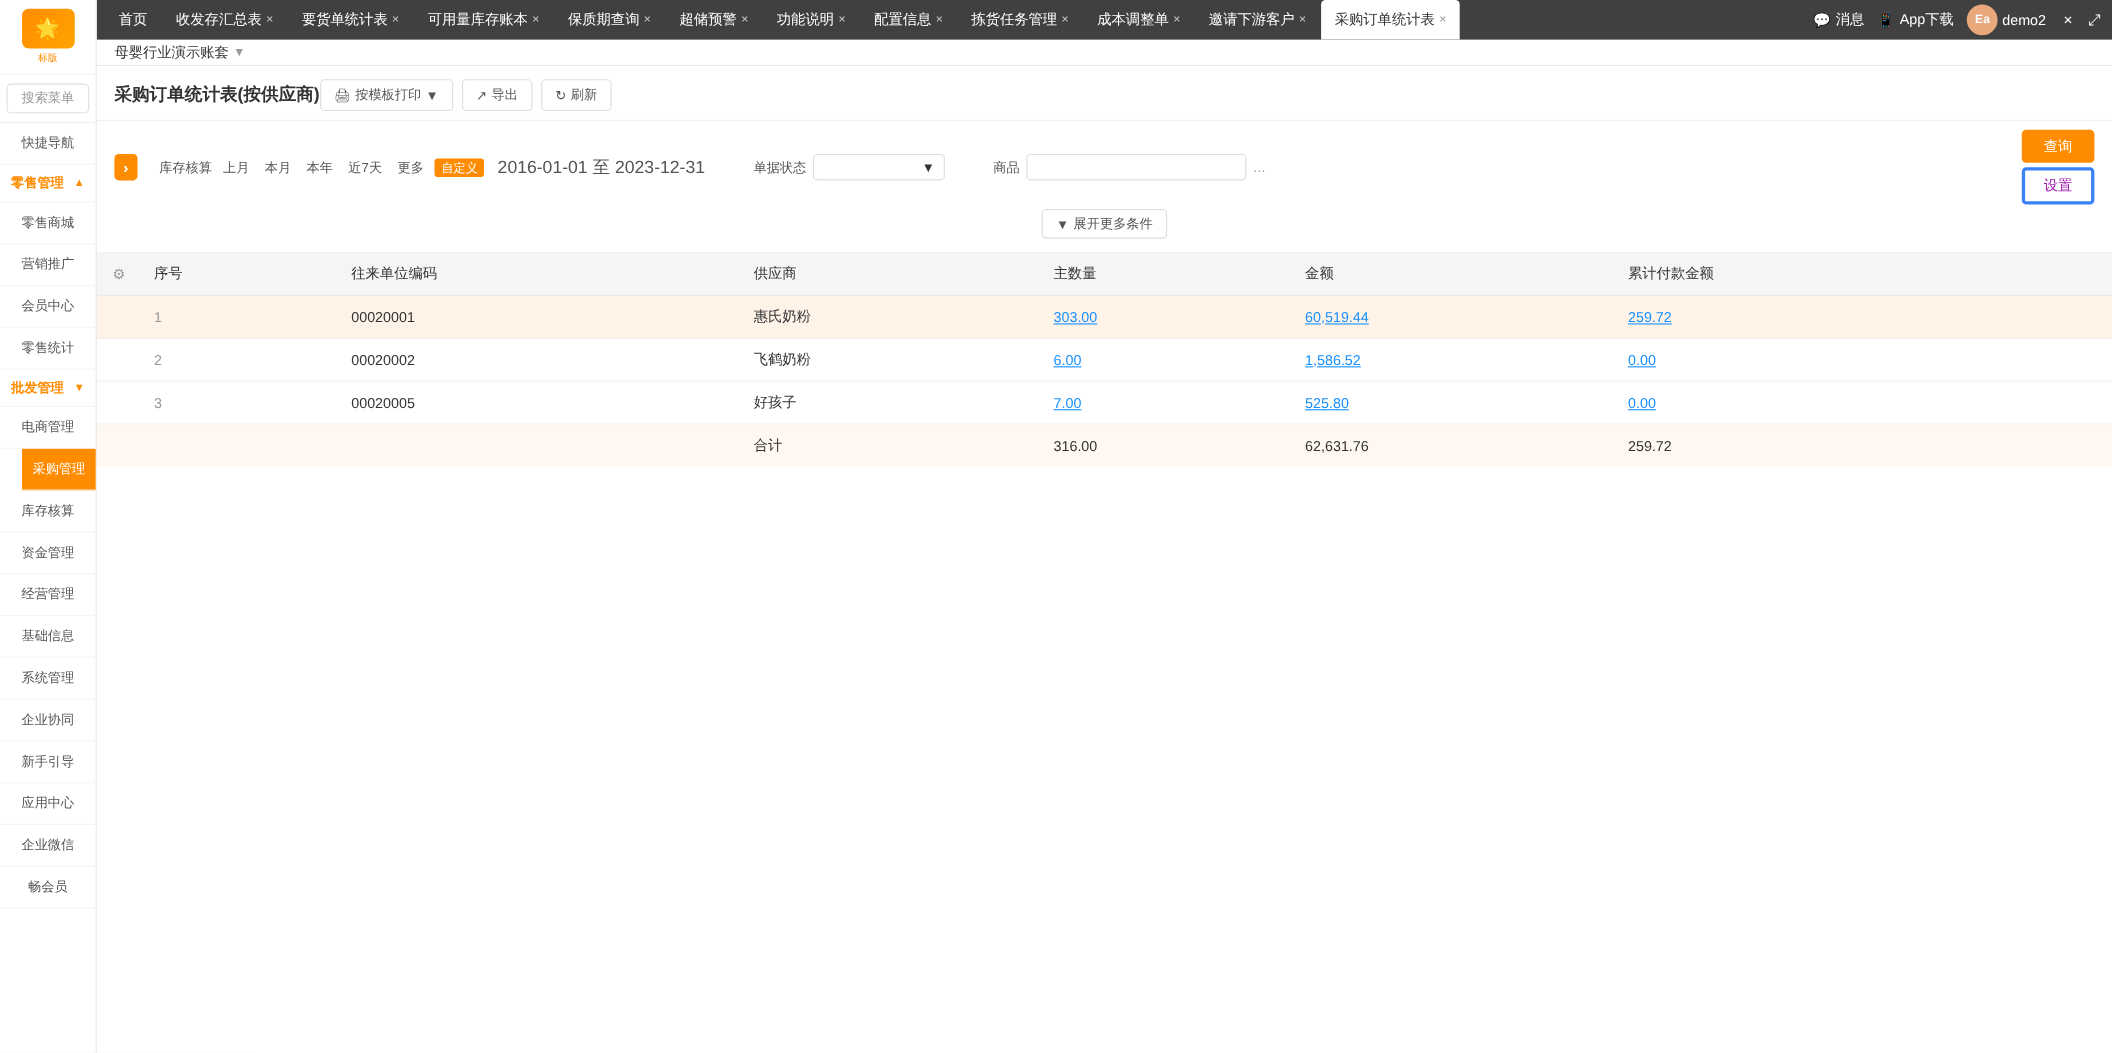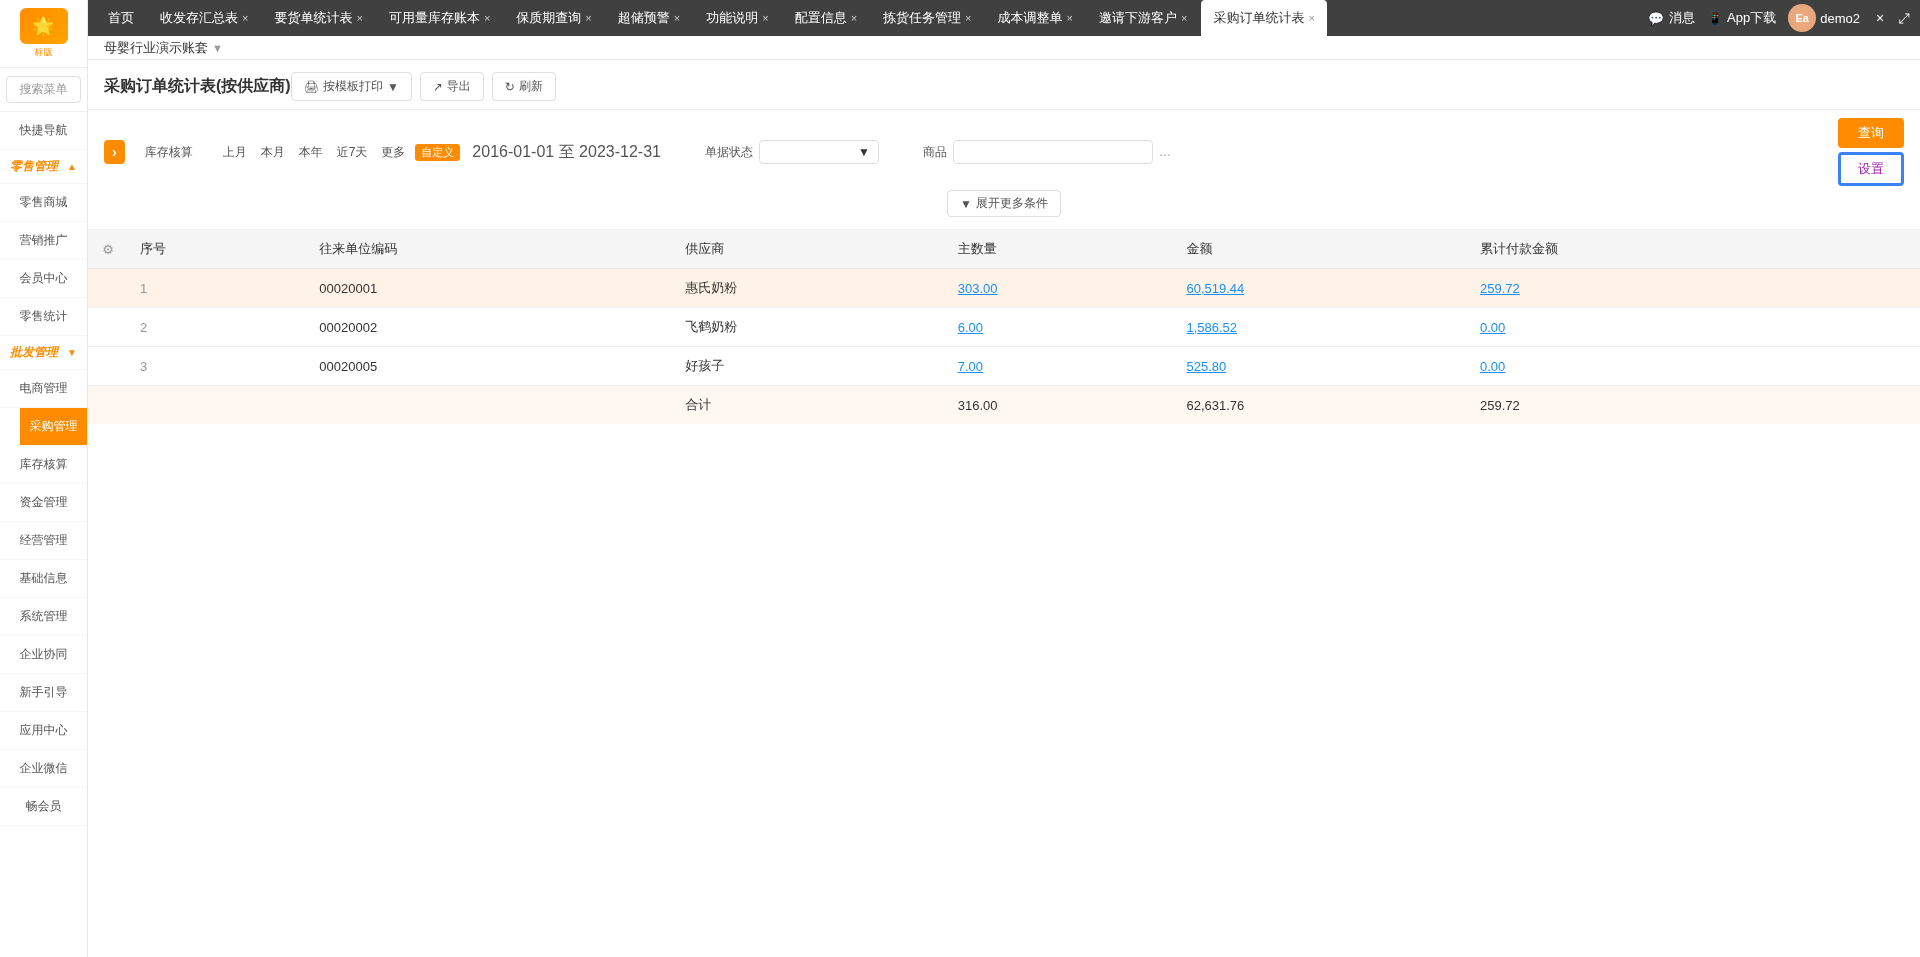--- a/index.html
+++ b/index.html
@@ -7,21 +7,21 @@
 
     
     .sidebar { width: 88px; background: #fff; display: flex; flex-direction: column; border-right: 1px solid #e8e8e8; flex-shrink: 0; }
     .sidebar-logo { padding: 8px 6px; display: flex; align-items: center; justify-content: center; border-bottom: 1px solid #f0f0f0; }
     .sidebar-logo-img { width: 48px; height: 36px; background: linear-gradient(135deg, #ff8c00, #ffa500); border-radius: 6px; display: flex; align-items: center; justify-content: center; color: #fff; font-size: 10px; font-weight: bold; }
     .sidebar-logo-text { font-size: 9px; color: #ff8c00; text-align: center; margin-top: 2px; }
     .sidebar-search { padding: 8px 6px; border-bottom: 1px solid #f0f0f0; }
     .sidebar-search-btn { width: 100%; padding: 4px 6px; background: #fff; border: 1px solid #e0e0e0; border-radius: 4px; font-size: 12px; color: #999; cursor: pointer; text-align: center; }
     .sidebar-nav-item { padding: 10px 6px; text-align: center; font-size: 12px; color: #555; cursor: pointer; border-bottom: 1px solid #f5f5f5; display: flex; flex-direction: column; align-items: center; gap: 3px; }
     .sidebar-nav-item.active { background: #ff8c00; color: #fff; margin-left: 20px; }
-    .sidebar-nav-item.section-header { color: #ff8c00; font-weight: bold; display: flex; flex-direction: row; justify-content: space-between; align-items: center; padding: 8px 10px; font-style: italic; }
+    .sidebar-nav-item.section-header { color: #ff8c00; font-weight: bold; display: flex; flex-direction: row; justify-content: space-between; align-items: center; padding: 8px 10px; }
     .nav-arrow { font-size: 10px; }
 
     
     .main { flex: 1; display: flex; flex-direction: column; overflow: hidden; }
 
     
     .topbar { background: #404040; display: flex; align-items: center; height: 36px; padding: 0 8px; gap: 2px; flex-shrink: 0; position: relative; }
     .tab-item { padding: 0 12px; height: 36px; display: flex; align-items: center; font-size: 13px; color: #fff; cursor: pointer; white-space: nowrap; gap: 4px; }
     .tab-item.active { background: #fff; color: #333; border-radius: 4px 4px 0 0; }
     .tab-close { font-size: 11px; color: #999; cursor: pointer; }
@@ -42,21 +42,21 @@
     .header-actions { display: flex; align-items: center; gap: 8px; }
     .btn-template { padding: 5px 12px; border: 1px solid #ddd; background: #fff; border-radius: 4px; font-size: 12px; color: #555; cursor: pointer; display: flex; align-items: center; gap: 4px; }
     .btn-export { padding: 5px 12px; border: 1px solid #ddd; background: #fff; border-radius: 4px; font-size: 12px; color: #555; cursor: pointer; display: flex; align-items: center; gap: 4px; }
     .btn-refresh { padding: 5px 12px; border: 1px solid #ddd; background: #fff; border-radius: 4px; font-size: 12px; color: #555; cursor: pointer; display: flex; align-items: center; gap: 4px; }
 
     
     .filter-area { background: #fff; padding: 8px 16px; flex-shrink: 0; border-bottom: 1px solid #f0f0f0; }
     .filter-row { display: flex; align-items: center; gap: 12px; flex-wrap: wrap; }
     .filter-group { display: flex; align-items: center; gap: 6px; font-size: 12px; color: #555; }
     .filter-label { color: #555; white-space: nowrap; }
-    .date-shortcuts { display: flex; gap: 6px; margin-left: 20px; }
+    .date-shortcuts { display: flex; gap: 6px; }
     .date-shortcut { font-size: 12px; color: #555; cursor: pointer; padding: 2px 4px; }
     .date-tag { background: #ff8c00; color: #fff; border-radius: 3px; padding: 1px 6px; font-size: 11px; cursor: pointer; }
     .date-range { font-size: 16px; color: #555; }
     .filter-select { border: 1px solid #ddd; border-radius: 4px; padding: 4px 8px; font-size: 12px; color: #333; background: #fff; cursor: pointer; min-width: 120px; display: flex; align-items: center; justify-content: space-between; gap: 20px; }
     .filter-input { border: 1px solid #ddd; border-radius: 4px; padding: 4px 8px; font-size: 12px; color: #333; background: #fff; min-width: 120px; }
     .filter-more-btn { display: flex; align-items: center; gap: 4px; color: #555; font-size: 12px; cursor: pointer; margin: 0 auto; padding: 4px 12px; border: 1px solid #ddd; border-radius: 4px; background: #fff; }
     .btn-query { background: #ff8c00; color: #fff; border: none; border-radius: 4px; padding: 6px 20px; font-size: 13px; cursor: pointer; }
     .btn-settings { background: #fff; color: #a21caf; border: 3px solid #3b82f6; border-radius: 4px; padding: 5px 8px; font-size: 13px; cursor: pointer; }
     .query-actions { display: flex; flex-direction: column; gap: 4px; }
     .filter-more-row { display: flex; justify-content: center; padding: 4px 0; }

